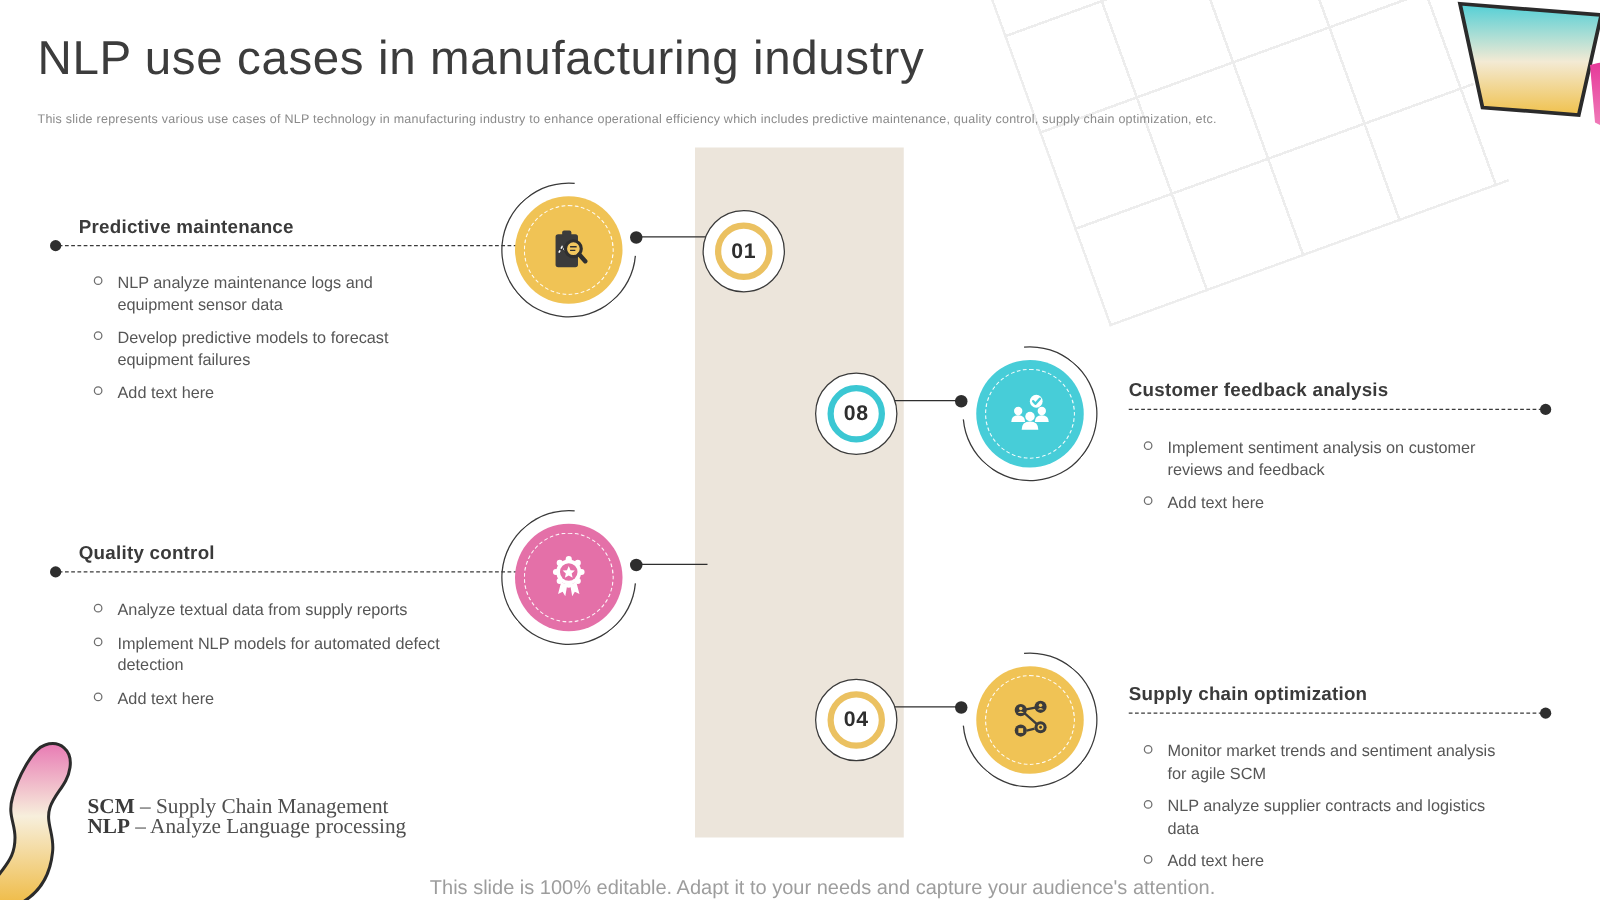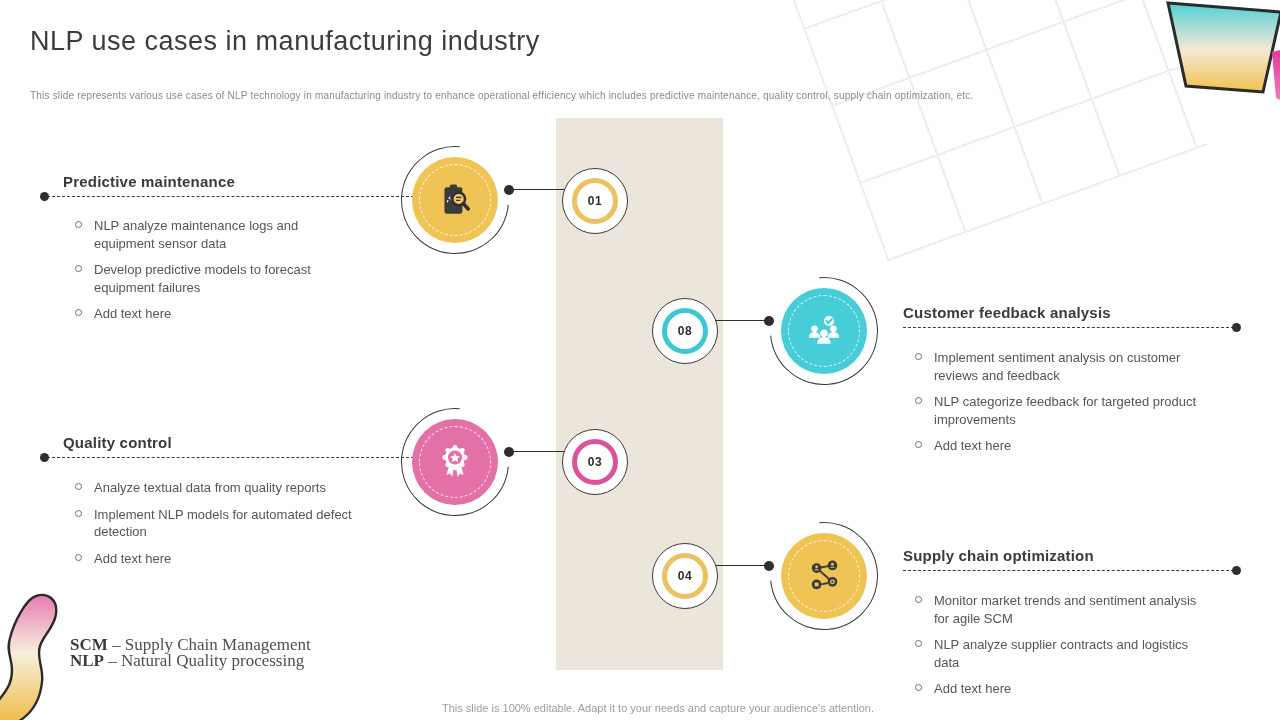--- a/index.html
+++ b/index.html
@@ -6,56 +6,56 @@
   .stage{position:relative;width:1280px;height:720px;background:#ffffff;overflow:hidden;
          font-family:"Liberation Sans",sans-serif;color:#3d3d3d;}
   
   .grid-deco{position:absolute;left:828px;top:-78px;width:340px;height:290px;
     background:
       repeating-linear-gradient(0deg,#ededed 0 2px,transparent 2px 82px),
       repeating-linear-gradient(90deg,#ededed 0 2px,transparent 2px 82px);
     transform:rotate(-20deg);}
   .deco{position:absolute;}
   
-  .title{position:absolute;left:30px;top:26px;font-size:27px;font-weight:400;color:#3c3c3c;letter-spacing:.5px;}
+  .title{position:absolute;left:30px;top:26px;font-size:38px;font-weight:400;color:#3c3c3c;letter-spacing:.5px;}
   .subtitle{position:absolute;left:30px;top:78px;font-size:10px;color:#8a8a8a;letter-spacing:.2px;margin-top:12px;}
   
   .band{position:absolute;left:556px;top:118px;width:167px;height:552px;background:#ece5db;}
   
   .icon-circle{position:absolute;width:86px;height:86px;border-radius:50%;display:flex;align-items:center;justify-content:center;z-index:3;}
   .icon-inner{width:72px;height:72px;border-radius:50%;border:1.6px dashed rgba(255,255,255,.9);
               display:flex;align-items:center;justify-content:center;box-sizing:border-box;}
   
   .halo{position:absolute;width:108px;height:108px;border:1.6px solid #3a3a3a;border-radius:50%;
         border-top-color:transparent;box-sizing:border-box;z-index:2;}
   .halo.left{transform:rotate(50deg);}
   .halo.right{transform:rotate(-50deg);}
   
   .connector{position:absolute;height:0;border-top:1.6px solid #2e2e2e;z-index:2;}
   .cdot{position:absolute;width:10px;height:10px;border-radius:50%;background:#2e2e2e;z-index:3;}
   
   .num-outer{position:absolute;width:66px;height:66px;border-radius:50%;border:1.6px solid #3a3a3a;
              background:#fff;box-sizing:border-box;display:flex;align-items:center;justify-content:center;z-index:3;}
   .num-ring{width:46px;height:46px;border-radius:50%;border-width:5.5px;border-style:solid;background:#fff;
             box-sizing:border-box;display:flex;align-items:center;justify-content:center;
-            font-size:12px;font-weight:bold;color:#2e2e2e;letter-spacing:.5px;}
+            font-size:17px;font-weight:bold;color:#2e2e2e;letter-spacing:.5px;}
   
   .h-item{position:absolute;font-size:15px;font-weight:bold;color:#3a3a3a;letter-spacing:.2px;}
   .sep{position:absolute;height:0;border-top:1.6px dashed #3a3a3a;}
   .sep .end-dot{position:absolute;top:-5px;width:9px;height:9px;border-radius:50%;background:#2e2e2e;}
   .sep.dot-left .end-dot{left:-2px;}
   .sep.dot-right .end-dot{right:-2px;}
   .bullets{position:absolute;margin:12px;padding:0;list-style:none;}
   .bullets li{display:flex;margin-bottom:9px;}
   .bmark{flex:0 0 auto;width:7px;height:7px;border:1.4px solid #6e6e6e;border-radius:50%;margin:4px 12px 0 0;box-sizing:border-box;}
   .btext{font-size:13px;line-height:17.5px;color:#565656;width:268px;}
   
   .footnotes{position:absolute;left:70px;top:637px;font-size:17px;color:#4f4f4f;line-height:16px;font-family:Liberation Serif, serif;}
   .footnotes b{color:#3b3b3b;}
-  .footer{position:absolute;left:0;right:0;top:702px;text-align:center;font-size:11px;color:#9d9d9d;padding-left:36px;}
+  .footer{position:absolute;left:0;right:0;top:702px;text-align:center;font-size:16px;color:#9d9d9d;padding-left:36px;}
 </style>
 </head>
 <body>
 
 <div class="stage">
 
   <div class="grid-deco"></div>
 
   <svg class="deco" style="left:1140px;top:-8px;" width="140" height="112">
     <defs>
@@ -152,24 +152,20 @@
     <div class="num-ring" style="border-color:#3BC7D3;">08</div>
   </div>
   <div class="h-item" style="left:903px;top:304px;">Customer feedback analysis</div>
   <div class="sep dot-right" style="left:903px;top:327px;width:336px;">
       <span class="end-dot"></span>
     </div>
   <ul class="bullets" style="left:903px;top:337px;">
     <li>
         <span class="bmark"></span>
         <span class="btext">Implement sentiment analysis on customer reviews and feedback</span>
-      </li>
-    <li>
-        <span class="bmark"></span>
-        <span class="btext">NLP categorize feedback for targeted product improvements</span>
       </li>
     <li>
         <span class="bmark"></span>
         <span class="btext">Add text here</span>
       </li>
   </ul>
 
   <div class="halo left" style="left:401px;top:408px;"></div>
   <div class="icon-circle" style="left:412px;top:419px;background:#E470A8;">
     <div class="icon-inner">
@@ -187,31 +183,28 @@
           <circle cx="11.5" cy="20.5" r="2.2"></circle>
             <circle cx="24.5" cy="20.5" r="2.2"></circle>
         </g>
         <circle cx="18" cy="14" r="6.3" fill="#E470A8"></circle>
         <polygon points="18,9.8 19.3,12.7 22.4,13 20.1,15.1 20.8,18.2 18,16.5 15.2,18.2 15.9,15.1 13.6,13 16.7,12.7" fill="#ffffff"></polygon>
       </svg>
     </div>
   </div>
   <div class="cdot" style="left:504px;top:447px;"></div>
   <div class="connector" style="left:509px;top:451px;width:57px;"></div>
-  <div class="num-outer" style="left:562px;top:429px;">
-    <div class="num-ring" style="border-color:#D9549B;">03</div>
-  </div>
   <div class="h-item" style="left:63px;top:434px;">Quality control</div>
   <div class="sep dot-left" style="left:42px;top:457px;width:372px;">
       <span class="end-dot"></span>
     </div>
   <ul class="bullets" style="left:63px;top:467px;">
     <li>
         <span class="bmark"></span>
-        <span class="btext">Analyze textual data from quality reports</span>
+        <span class="btext">Analyze textual data from supply reports</span>
       </li>
     <li>
         <span class="bmark"></span>
         <span class="btext"> Implement NLP models for automated defect detection</span>
       </li>
     <li>
         <span class="bmark"></span>
         <span class="btext">Add text here</span>
       </li>
   </ul>
@@ -261,17 +254,17 @@
         <span class="btext">NLP analyze supplier contracts and logistics data</span>
       </li>
     <li>
         <span class="bmark"></span>
         <span class="btext">Add text here</span>
       </li>
   </ul>
 
   <div class="footnotes">
     <div><b>SCM</b><span> – Supply Chain Management</span></div>
-    <div><b>NLP</b><span> – Natural Quality processing</span></div>
+    <div><b>NLP</b><span> – Analyze Language processing</span></div>
   </div>
   <div class="footer">This slide is 100% editable.  Adapt it to your needs and capture your audience's attention.</div>
 
 </div>
 
 </body></html>

